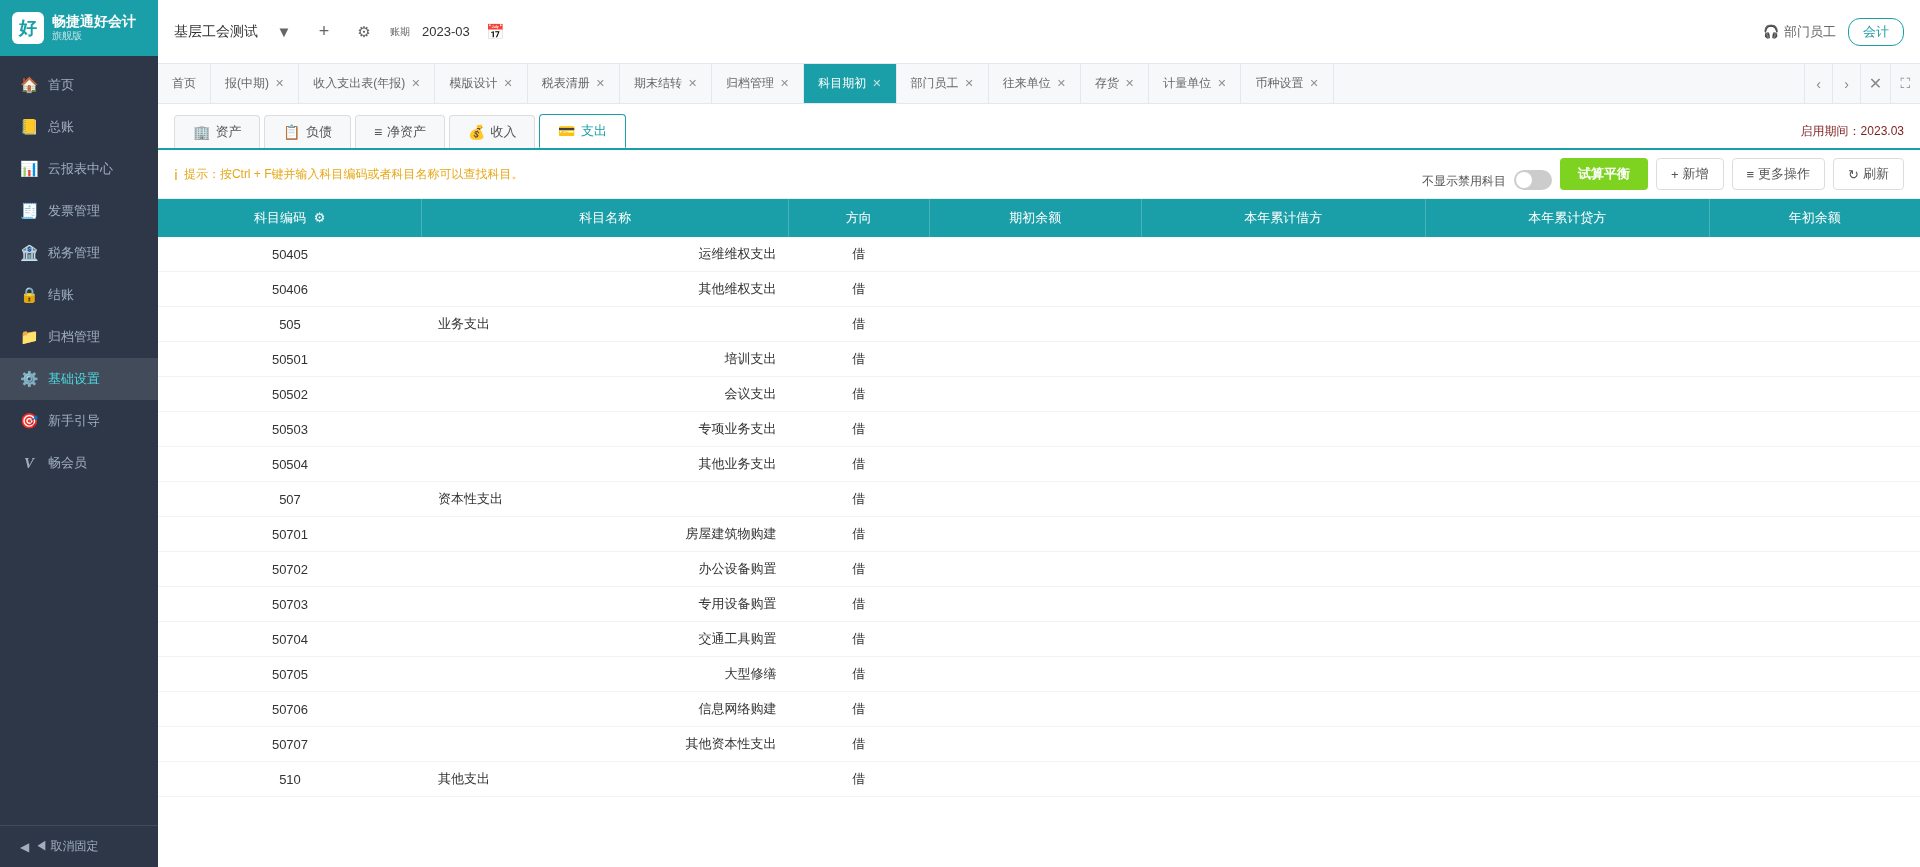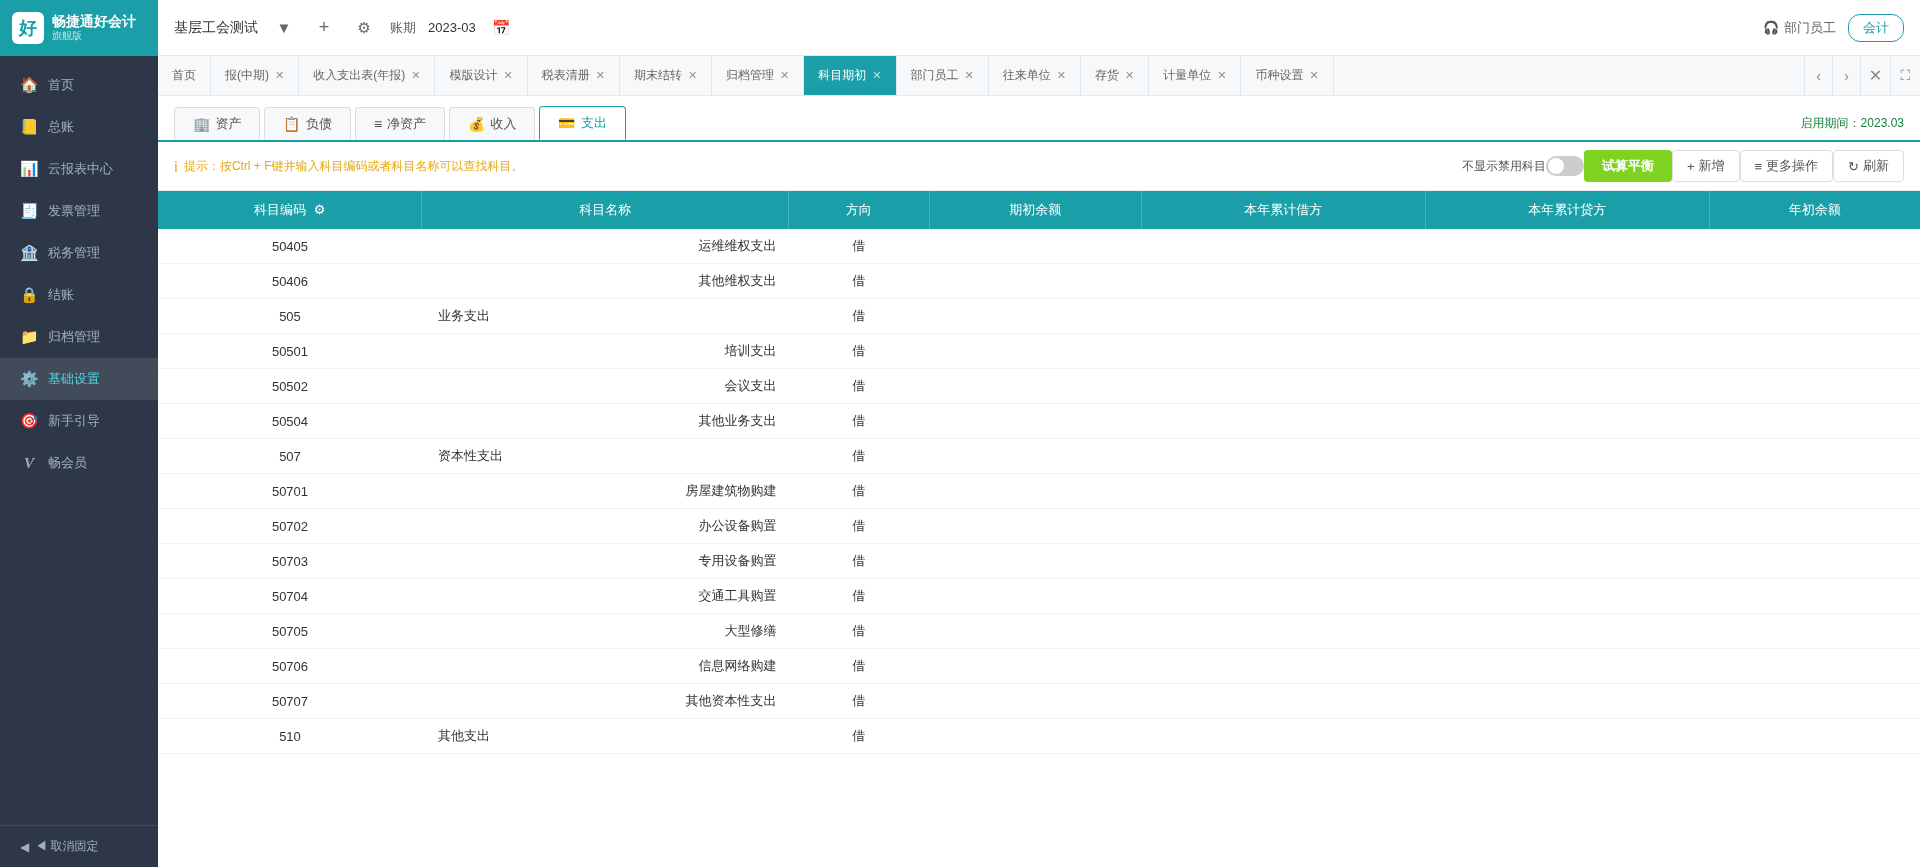--- a/index.html
+++ b/index.html
@@ -50,32 +50,32 @@
       display: flex; align-items: center; gap: 6px;
       border-top: 1px solid rgba(255,255,255,0.1);
     }
 
     
     .main { flex: 1; display: flex; flex-direction: column; overflow: hidden; }
 
     
     .topbar {
       background: white;
-      height: 56px;
+      height: 64px;
       display: flex; align-items: center;
       padding: 0 16px;
       border-bottom: 1px solid #e2e8f0;
       gap: 12px;
     }
     .company-name { color: #333; font-size: 14px; font-weight: 500; }
     .topbar-icon-btn {
       width: 28px; height: 28px; display: flex; align-items: center; justify-content: center;
       border: none; background: none; cursor: pointer; color: #666; font-size: 15px;
     }
-    .period-label { color: #666; font-size: 13px; }
+    .period-label { color: #666; font-size: 10px; }
     .period-value { color: #333; font-weight: 500; font-size: 13px; }
     .topbar-right { margin-left: auto; display: flex; align-items: center; gap: 12px; }
     .help-btn {
       display: flex; align-items: center; gap: 4px;
       color: #666; font-size: 13px; cursor: pointer;
     }
     .account-btn {
       border: 1.5px solid #1a9fa8; color: #1a9fa8;
       padding: 4px 14px; border-radius: 12px;
       font-size: 13px; cursor: pointer; background: white;
@@ -134,35 +134,35 @@
       cursor: pointer;
       border: 1px solid #ddd;
       border-radius: 4px 4px 0 0;
       background: #f7f8fa;
       border-bottom: none;
       margin-bottom: 0;
     }
     .sub-tab.active { background: white; color: #1a9fa8; border-color: #1a9fa8; border-bottom: 1px solid white; }
     .sub-tab-icon { font-size: 14px; }
     .sub-tabbar-right { margin-left: auto; display: flex; align-items: center; gap: 8px; font-size: 12px; color: #888; }
-    .period-info { color: #15803d; font-size: 12px; }
+    .period-info { color: #7f1d1d; font-size: 12px; }
 
     
     .toolbar {
       display: flex; align-items: center;
       padding: 8px 16px;
       background: white;
       border-bottom: 1px solid #e8ecf0;
       gap: 8px;
     }
     .hint-box {
       display: flex; align-items: center; gap: 6px;
       color: #e6a817; font-size: 12px;
     }
-    .toolbar-right { margin-left: auto; display: flex; align-items: center; gap: 0; }
+    .toolbar-right { margin-left: auto; display: flex; align-items: flex-end; gap: 8px; }
     .toggle-label { font-size: 12px; color: #555; }
     .toggle-switch {
       width: 38px; height: 20px;
       background: #ccc;
       border-radius: 10px;
       position: relative;
       cursor: pointer;
       display: inline-block;
     }
     .toggle-switch::after {
@@ -467,20 +467,29 @@
             <tr>
               <td class="code">50502</td>
               <td class="name">会议支出</td>
               <td>借</td>
               <td></td>
               <td></td>
               <td></td>
               <td></td>
             </tr>
             <tr>
+              <td class="code">50503</td>
+              <td class="name">专项业务支出</td>
+              <td>借</td>
+              <td></td>
+              <td></td>
+              <td></td>
+              <td></td>
+            </tr>
+            <tr>
               <td class="code">50504</td>
               <td class="name">其他业务支出</td>
               <td>借</td>
               <td></td>
               <td></td>
               <td></td>
               <td></td>
             </tr>
             <tr>
               <td class="code">507</td>

